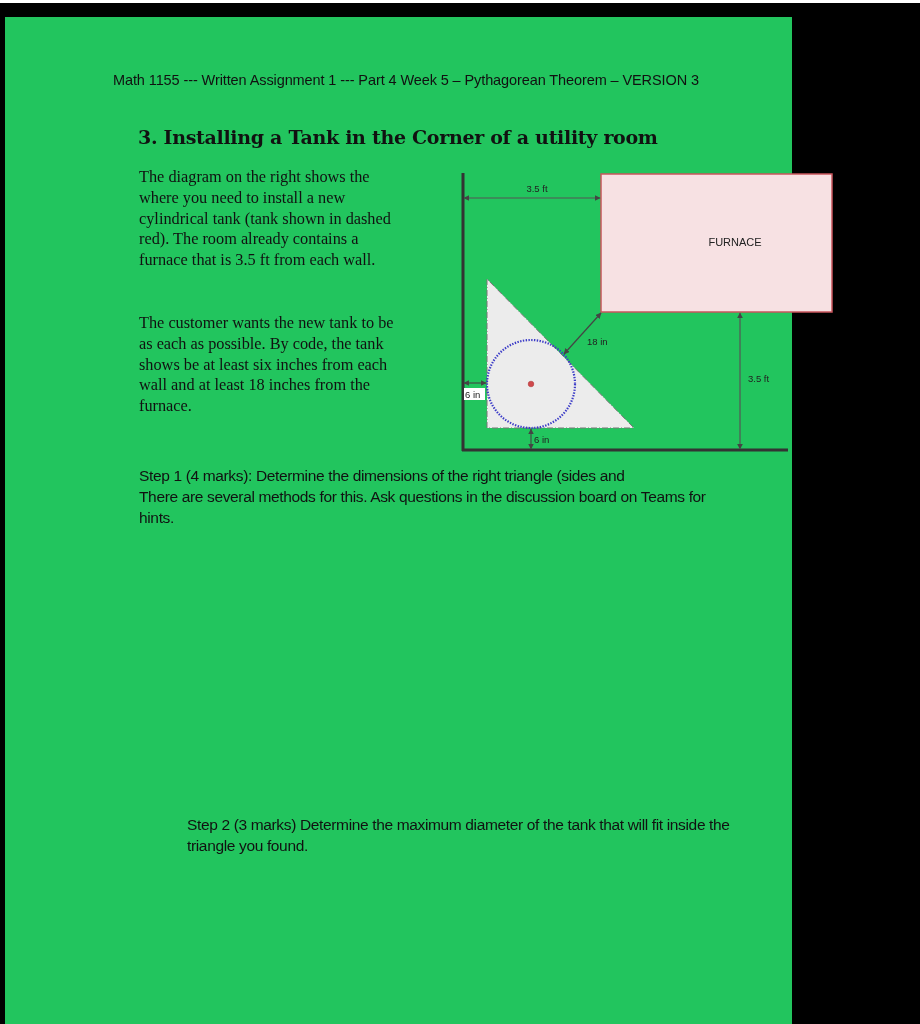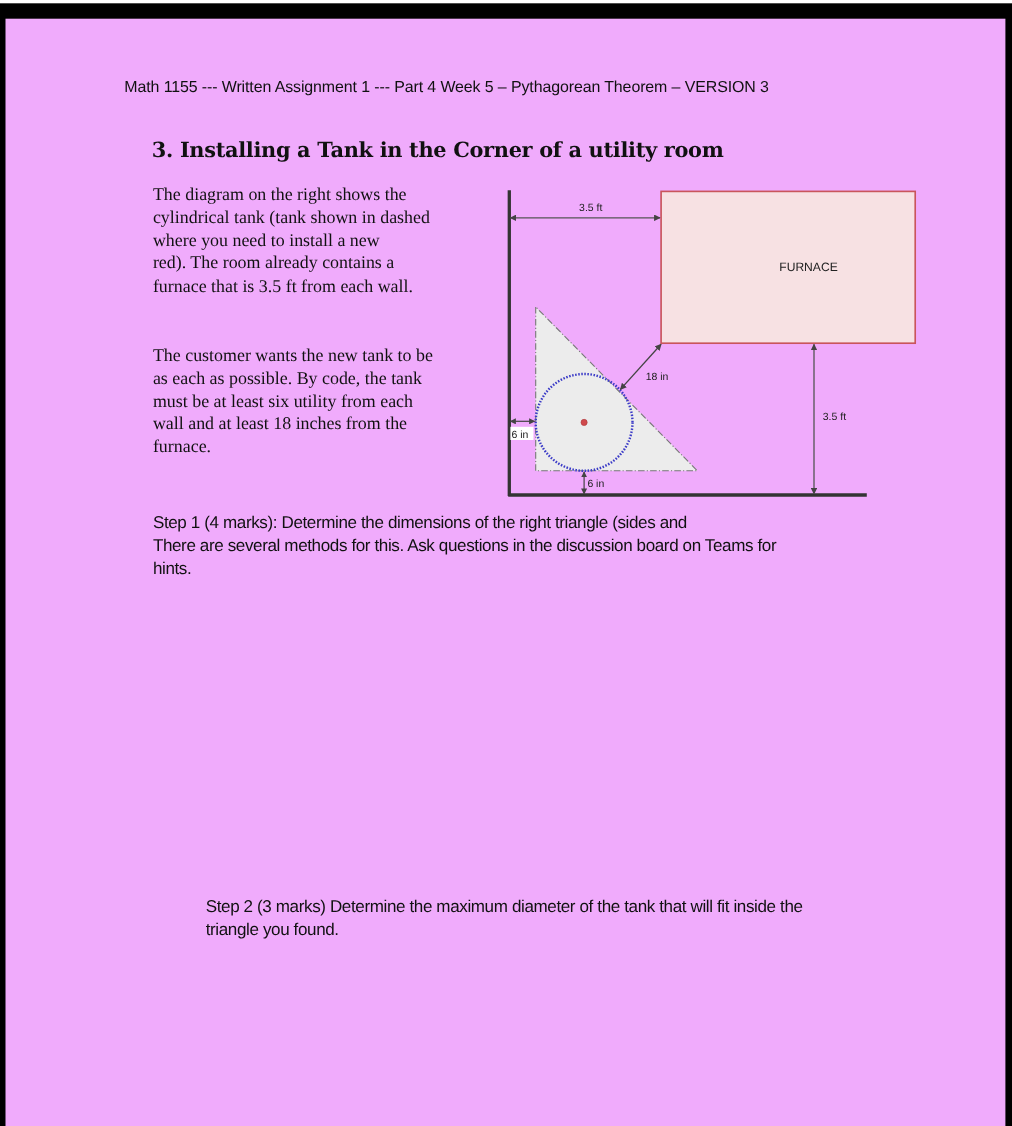--- a/index.html
+++ b/index.html
@@ -3,22 +3,22 @@
   <meta charset="utf-8">
   <style>
     html, body { margin: 0; padding: 0; }
     body {
       width: 920px; height: 1024px; position: relative; overflow: hidden;
       background: #000;
       font-family: "DejaVu Serif", "Liberation Serif", serif;
     }
     .top-strip { position: absolute; left: 0; top: 0; width: 920px; height: 3px; background: #fff; }
     .page {
-      position: absolute; left: 5px; top: 17px; width: 909px; height: 1007px;
-      background: #f0abfc; color: #111;
+      position: absolute; left: 5px; top: 17px; width: 787px; height: 1007px;
+      background: #22c55e; color: #111;
     }
     .header {
       position: absolute; left: 108px; top: 55px;
       font-family: "Liberation Sans", sans-serif; font-size: 14.5px; letter-spacing: -0.1px;
       color: #111; white-space: nowrap;
     }
     .q-title {
       position: absolute; left: 133px; top: 109px;
       font-family: "DejaVu Serif", serif; font-weight: bold; font-size: 19px; color: #111;
       white-space: nowrap; letter-spacing: -0.3px;
@@ -47,30 +47,30 @@
 <div class="top-strip"></div>
 
 <div class="page">
 
   <div class="header">Math 1155 --- Written Assignment 1 --- Part 4 Week 5 – Pythagorean Theorem – VERSION 3</div>
 
   <div class="q-title">3.   Installing a Tank in the Corner of a utility room</div>
 
   <div class="para p1">
     <span class="ln">The diagram on the right shows the</span>
+    <span class="ln">where you need to install a new</span>
     <span class="ln">cylindrical tank (tank shown in dashed</span>
-    <span class="ln">where you need to install a new</span>
     <span class="ln">red).   The room already contains a</span>
     <span class="ln">furnace that is 3.5 ft from each wall.</span>
   </div>
 
   <div class="para p2">
     <span class="ln">The customer wants the new tank to be</span>
     <span class="ln">as each as possible.  By code, the tank</span>
-    <span class="ln">must be at least six utility from each</span>
+    <span class="ln">shows be at least six inches from each</span>
     <span class="ln">wall and at least 18 inches from the</span>
     <span class="ln">furnace.</span>
   </div>
 
   <svg class="diagram" width="390" height="300" viewBox="0 0 390 300">
     <defs>
       <marker id="arr" viewBox="0 0 10 10" refX="9" refY="5" markerWidth="5" markerHeight="5" orient="auto-start-reverse">
         <path d="M0,0 L10,5 L0,10 z" fill="#444"></path>
       </marker>
     </defs>

